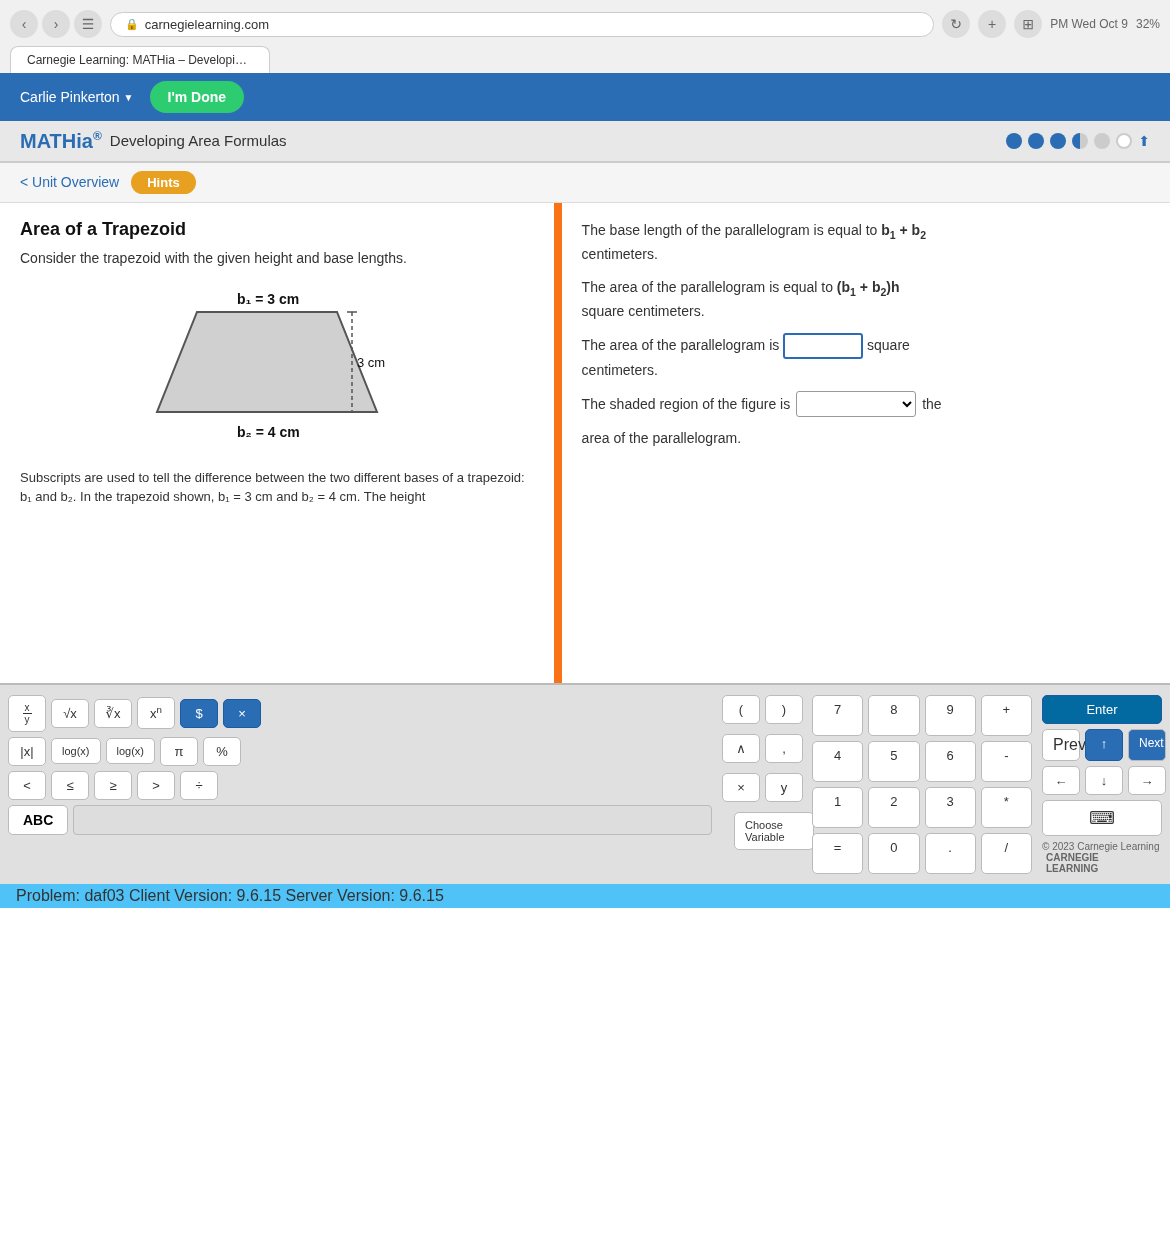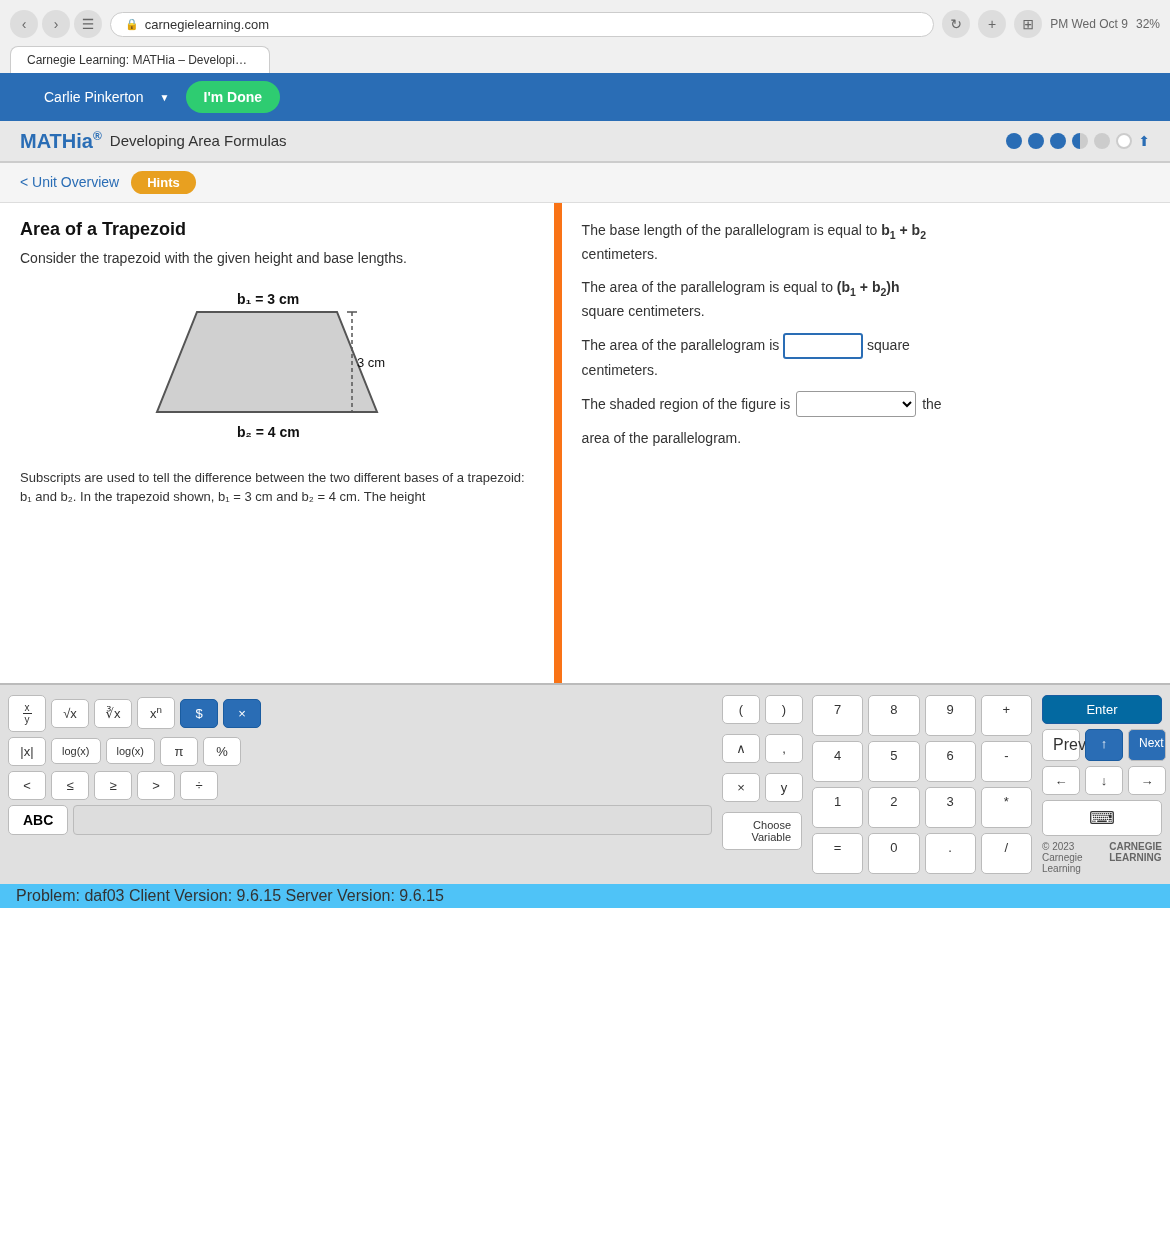--- a/index.html
+++ b/index.html
@@ -102,21 +102,21 @@
       color: white;
       border: none;
       border-radius: 20px;
       padding: 8px 18px;
       font-size: 14px;
       font-weight: bold;
       cursor: pointer;
     }
     .dropdown-user {
       color: white; font-size: 14px; cursor: pointer;
-      display: flex; align-items: center; gap: 16px; margin-left: 24px;
+      display: flex; align-items: center; gap: 4px;
     }
 
     
     .mathia-header {
       background: #e8e8e8;
       display: flex;
       align-items: center;
       justify-content: space-between;
       padding: 8px 20px;
       border-bottom: 2px solid #ccc;
@@ -462,21 +462,21 @@
         </div>
         <div class="keyboard-row">
           <div class="key">∧</div>
           <div class="key">,</div>
         </div>
         <div class="keyboard-row">
           <div class="key">×</div>
           <div class="key">y</div>
         </div>
         <div class="keyboard-row">
-          <div class="key choose-var" style="font-size:11px; min-width:80px; text-align:right;">Choose<br>Variable</div>
+          <div class="key choose-var" style="font-size:11px; min-width:80px; text-align:left;margin-left:12px;">Choose<br>Variable</div>
         </div>
       </div>
 
       <div style="display:grid; grid-template-columns: repeat(4,1fr); gap:5px; width:220px;">
         <div class="key">7</div>
         <div class="key">8</div>
         <div class="key">9</div>
         <div class="key">+</div>
         <div class="key">4</div>
         <div class="key">5</div>
@@ -498,21 +498,21 @@
           <div class="key" style="font-size:16px;">Prev</div>
           <div class="key blue">↑</div>
           <div class="key" style="font-size:12px; background:#2a6db5; color:white;">Next</div>
         </div>
         <div style="display:flex; gap:5px;">
           <div class="key">←</div>
           <div class="key">↓</div>
           <div class="key">→</div>
         </div>
         <div class="key" style="text-align:center; font-size:18px;">⌨</div>
-        <div style="display:flex; font-size:10px; color:#666;">
+        <div style="display:flex; font-size:10px; color:#666;flex-direction:column;">
           <span>© 2023 Carnegie Learning</span>
           <span style="font-weight:bold; font-size:10px; margin-left:4px;">CARNEGIE<br>LEARNING</span>
         </div>
       </div>
 
     </div>
   </div>
 
   <div class="version-bar">
     <span>Problem: daf03   Client Version: 9.6.15   Server Version: 9.6.15</span>

